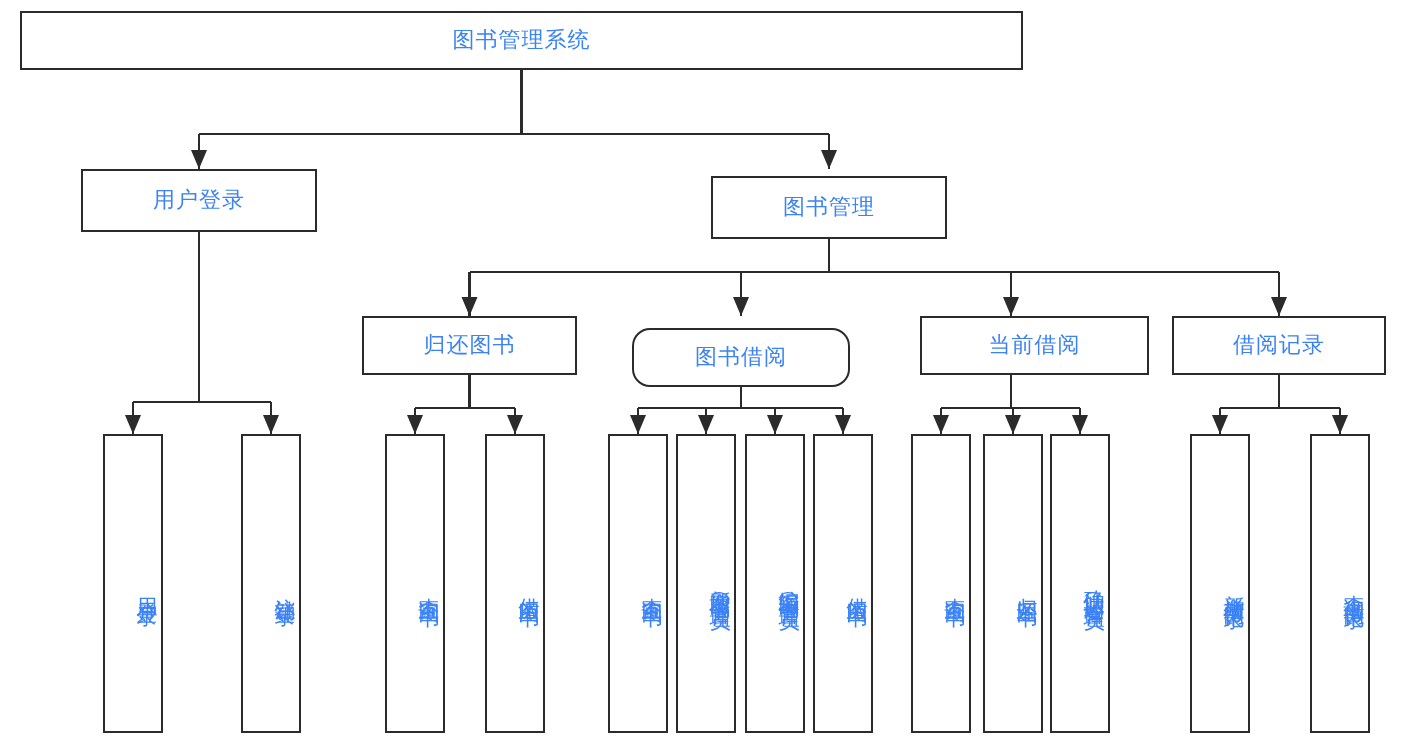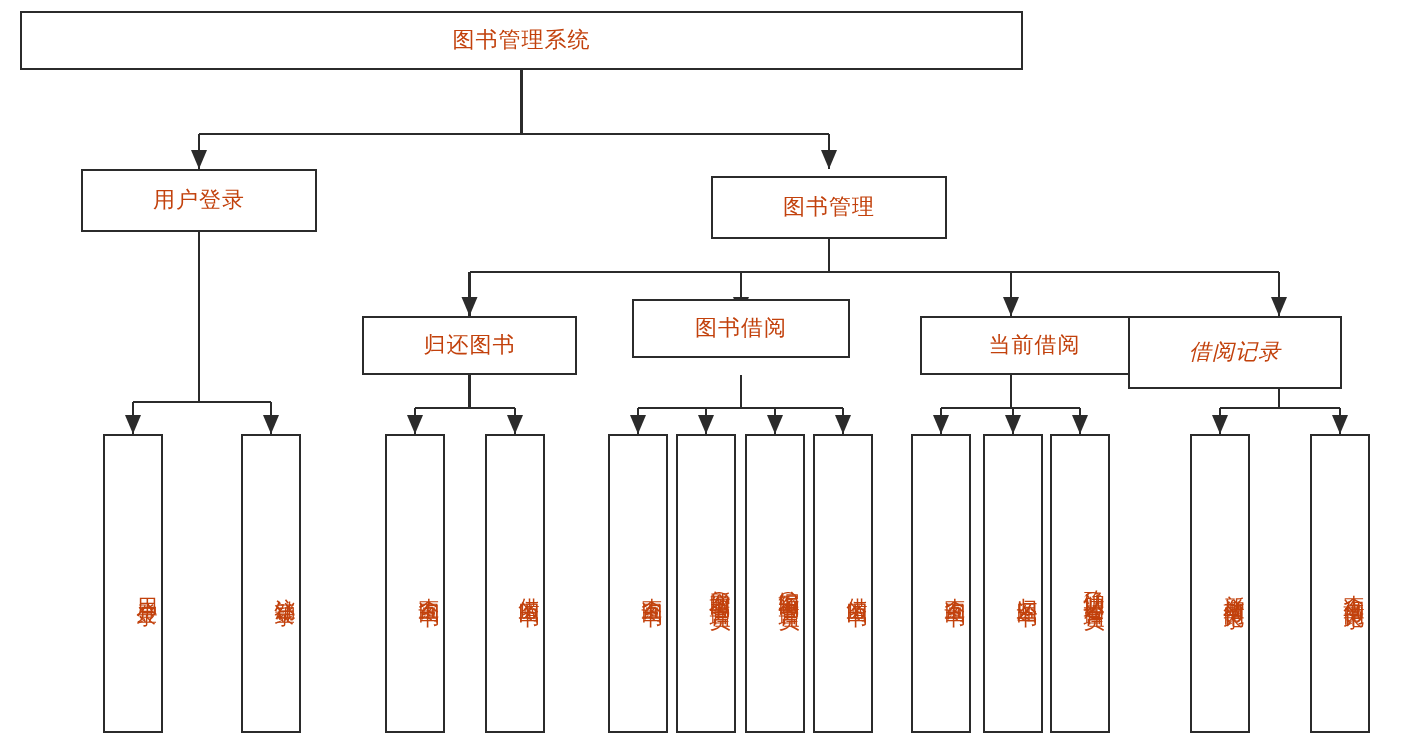--- a/index.html
+++ b/index.html
@@ -27,21 +27,21 @@
     height: 747px;
   }
   .node {
     position: absolute;
     box-sizing: border-box;
     border: 2px solid #2b2b2b;
     background: #ffffff;
     display: flex;
     align-items: center;
     justify-content: center;
-    color: #c2410c;
+    color: #3b82f6;
     overflow: hidden;
   }
   .node.horizontal {
     font-size: 22px;
     letter-spacing: 1px;
     line-height: 1.1;
   }
   .node.vertical {
     writing-mode: vertical-rl;
     text-orientation: upright;
@@ -134,27 +134,27 @@
       </div>
       <div class="node horizontal" style="left: 81px; top: 169px; width: 236px; height: 63px;">
         <span class="label">用户登录</span>
       </div>
       <div class="node horizontal" style="left: 711px; top: 169px; width: 236px; height: 63px; margin-top: 7px;">
         <span class="label">图书管理</span>
       </div>
       <div class="node horizontal" style="left: 362px; top: 316px; width: 215px; height: 59px;">
         <span class="label">归还图书</span>
       </div>
-      <div class="node horizontal" style="left: 632px; top: 299px; width: 218px; height: 59px;">
+      <div class="node horizontal" style="left: 632px; top: 328px; width: 218px; height: 59px; border-radius: 18px;">
         <span class="label">图书借阅</span>
       </div>
       <div class="node horizontal" style="left: 920px; top: 316px; width: 229px; height: 59px;">
         <span class="label">当前借阅</span>
       </div>
-      <div class="node horizontal" style="left: 1128px; top: 316px; width: 214px; height: 73px; font-style: italic;">
+      <div class="node horizontal" style="left: 1172px; top: 316px; width: 214px; height: 59px;">
         <span class="label">借阅记录</span>
       </div>
       <div class="node vertical" style="left: 103px; top: 434px; width: 60px; height: 299px;">
         <span class="label">用户登录</span>
       </div>
       <div class="node vertical" style="left: 241px; top: 434px; width: 60px; height: 299px;">
         <span class="label">注销登录</span>
       </div>
       <div class="node vertical" style="left: 385px; top: 434px; width: 60px; height: 299px;">
         <span class="label">查询图书</span>

